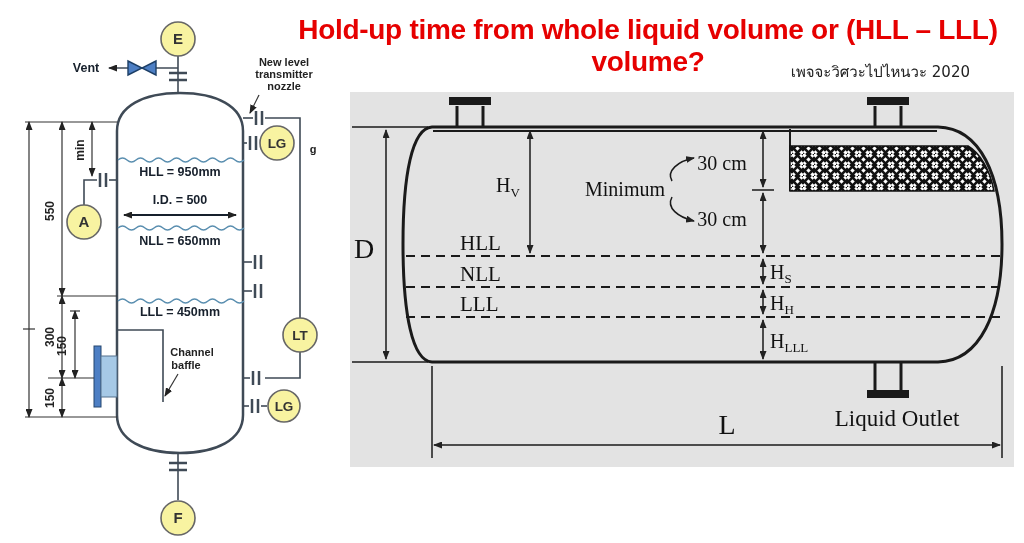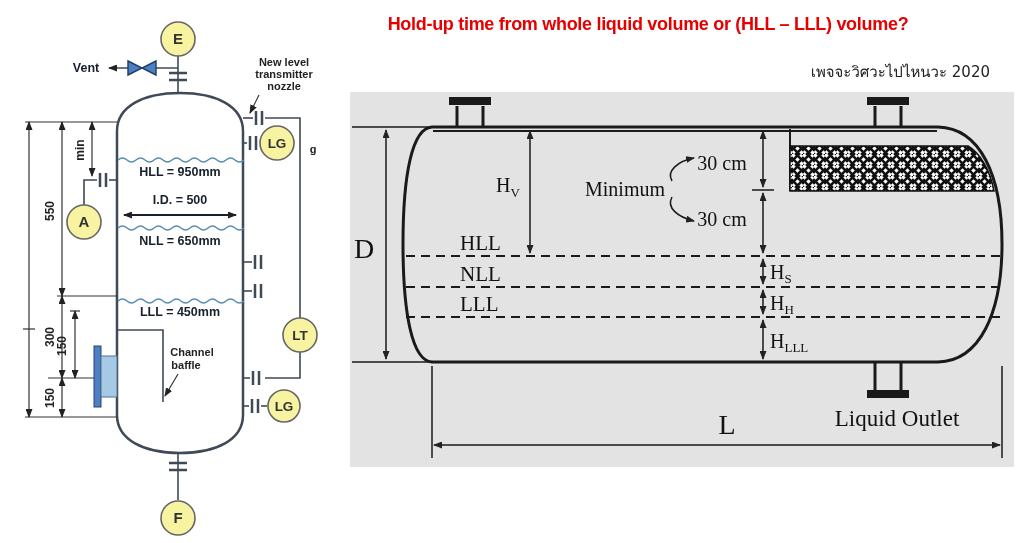--- a/index.html
+++ b/index.html
@@ -1,20 +1,20 @@
 <!DOCTYPE html>
 <html><head>
 <meta charset="utf-8">
 <style>
   html,body{margin:0;padding:0;background:#ffffff;}
   .stage{position:relative;width:1024px;height:543px;background:#ffffff;overflow:hidden;
          font-family:"Liberation Sans",sans-serif;}
   .title{position:absolute;left:272px;top:14px;width:752px;text-align:center;
-         color:#e60000;font-weight:bold;font-size:18px;letter-spacing:-0.3px;}
-  .credit{position:absolute;left:690px;top:60px;width:300px;text-align:right;
+         color:#e60000;font-weight:bold;font-size:28px;letter-spacing:-0.3px;}
+  .credit{position:absolute;left:670px;top:60px;width:300px;text-align:right;
           color:#222;font-size:15px;font-family:"DejaVu Sans","Liberation Sans",sans-serif;}
   svg{position:absolute;left:0;top:0;}
   
   .ln{stroke:#3f4a56;stroke-width:1.6;fill:none;}
   .thk{stroke:#3f4a56;stroke-width:2.5;fill:none;}
   .dim{stroke:#333;stroke-width:1.2;fill:none;}
   .lbl{font:bold 12.5px "Liberation Sans",sans-serif;fill:#17202c;text-anchor:middle;}
   .dimtxt{font:bold 12px "Liberation Sans",sans-serif;fill:#222;text-anchor:middle;}
   .note{font:bold 11px "Liberation Sans",sans-serif;fill:#222;text-anchor:middle;}
   .tag{font:bold 15px "Liberation Sans",sans-serif;fill:#333;text-anchor:middle;}

